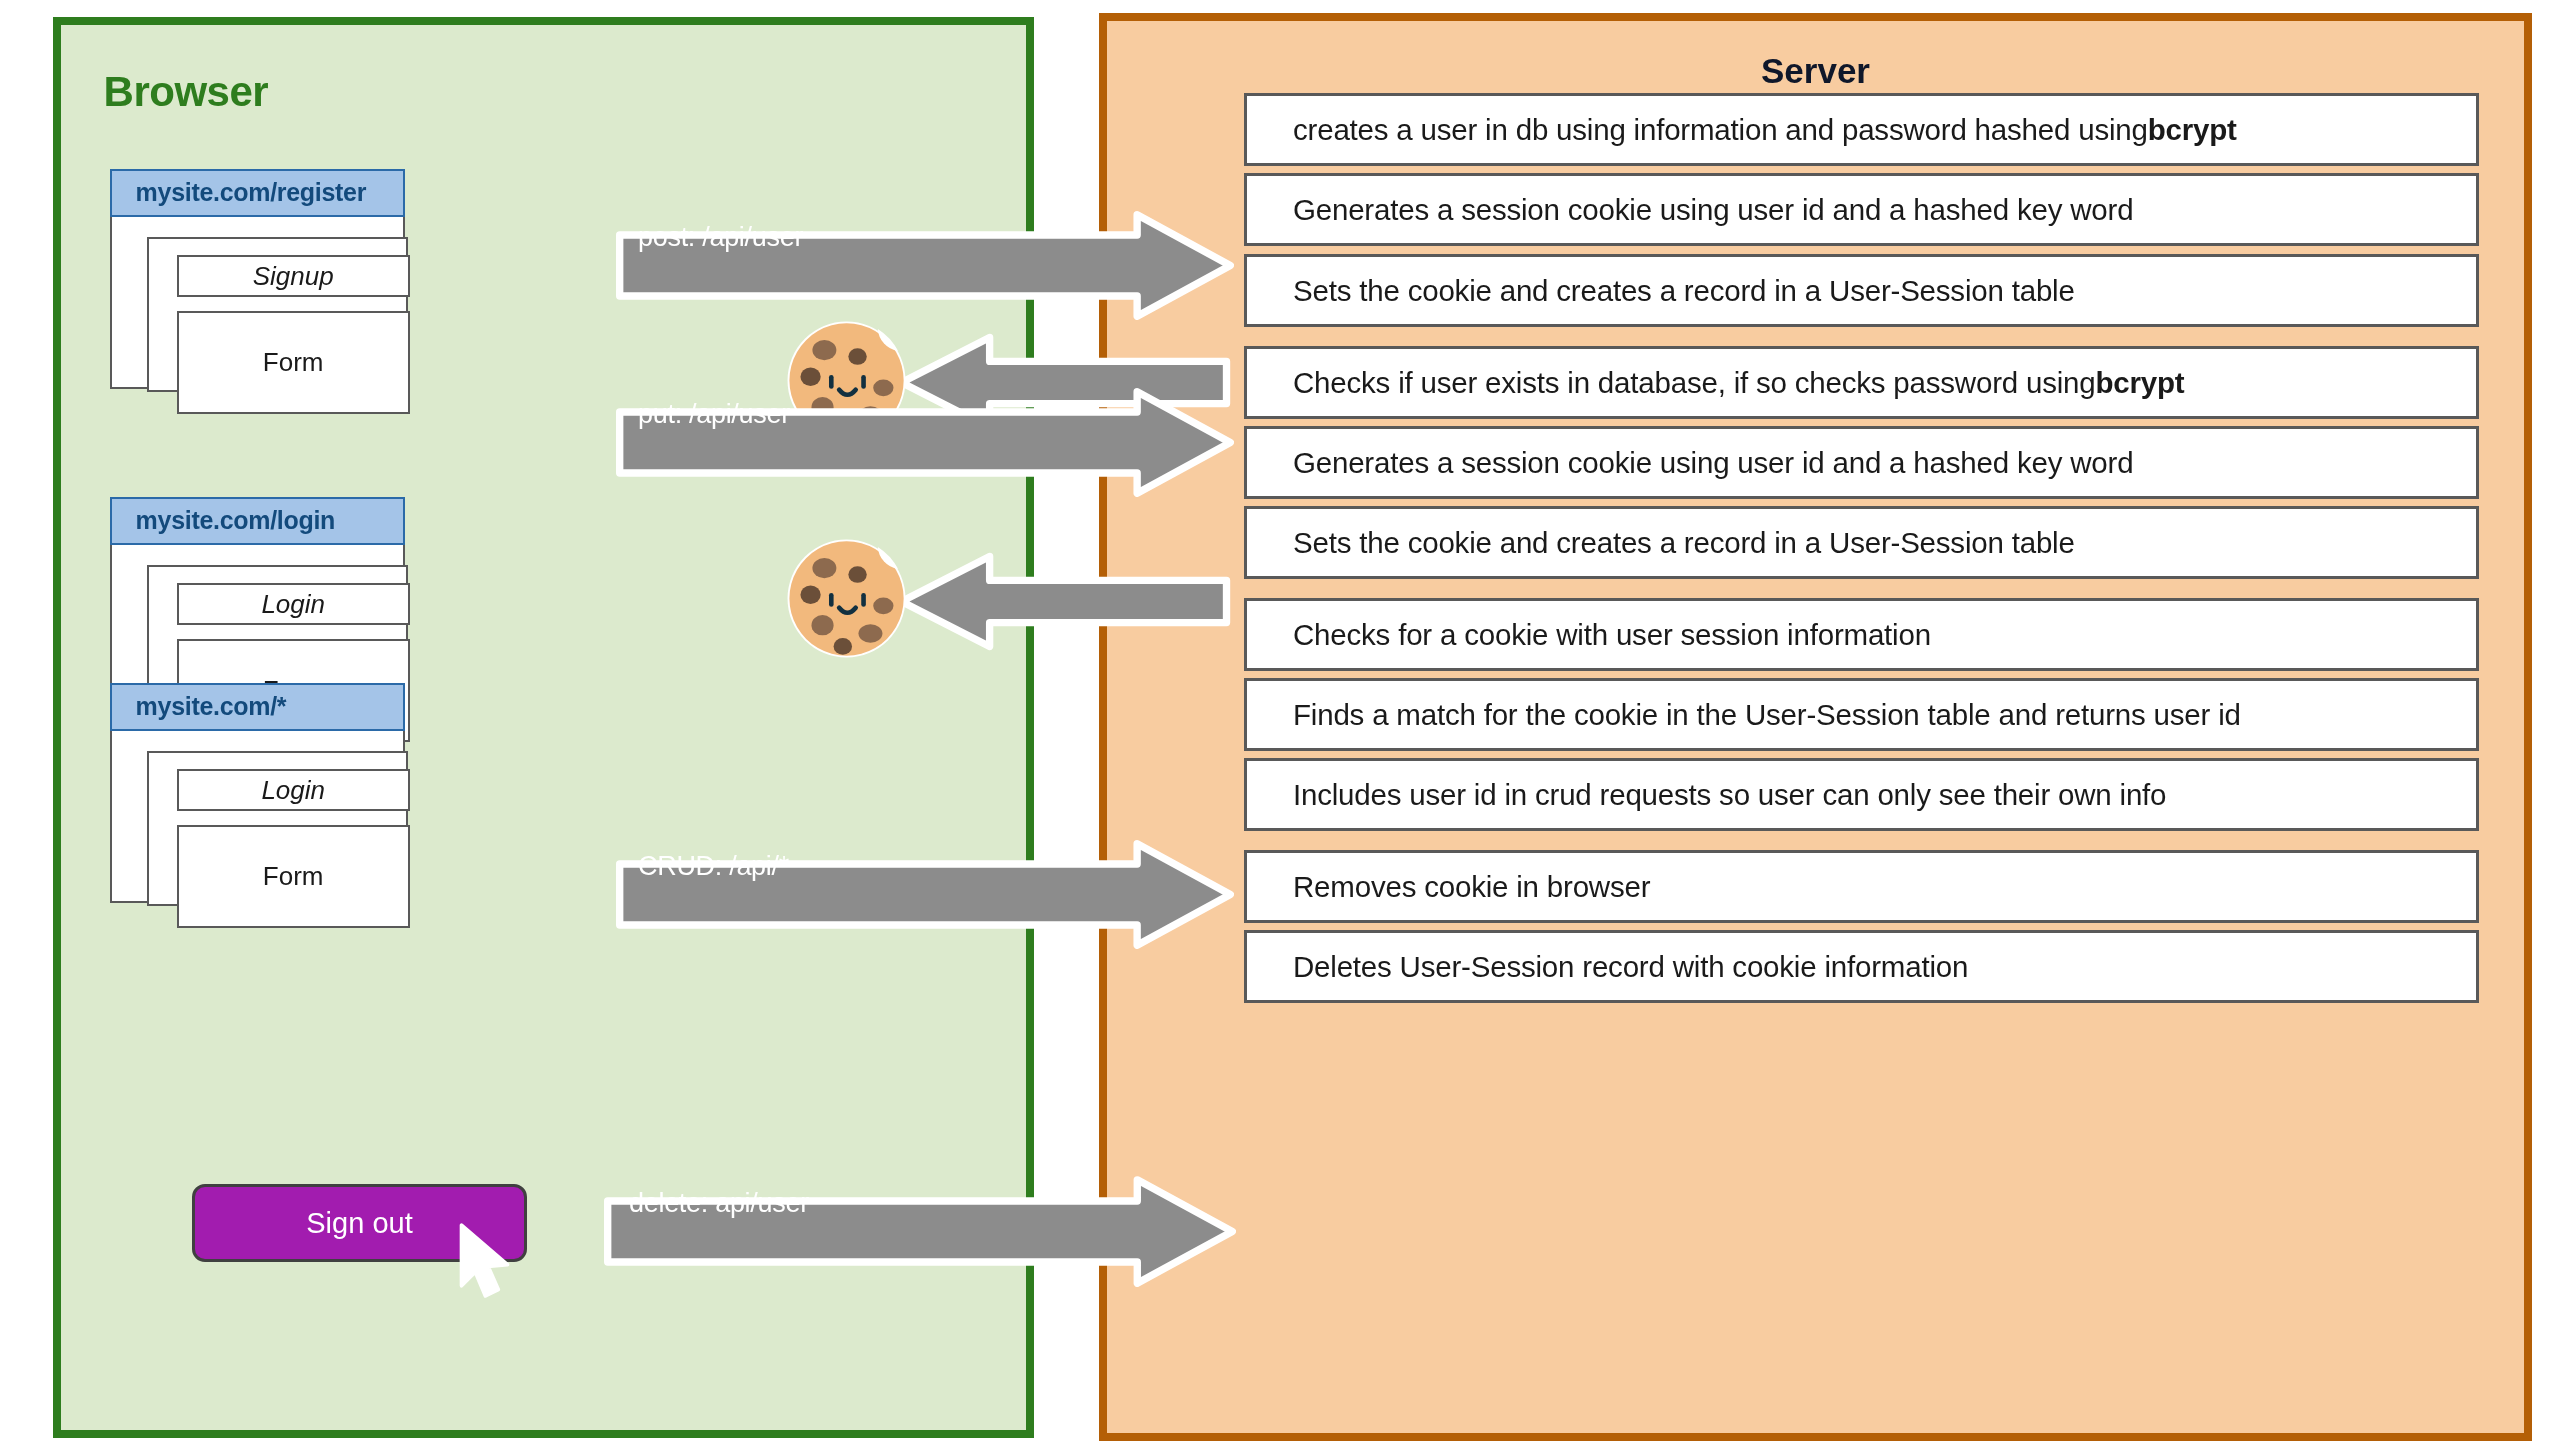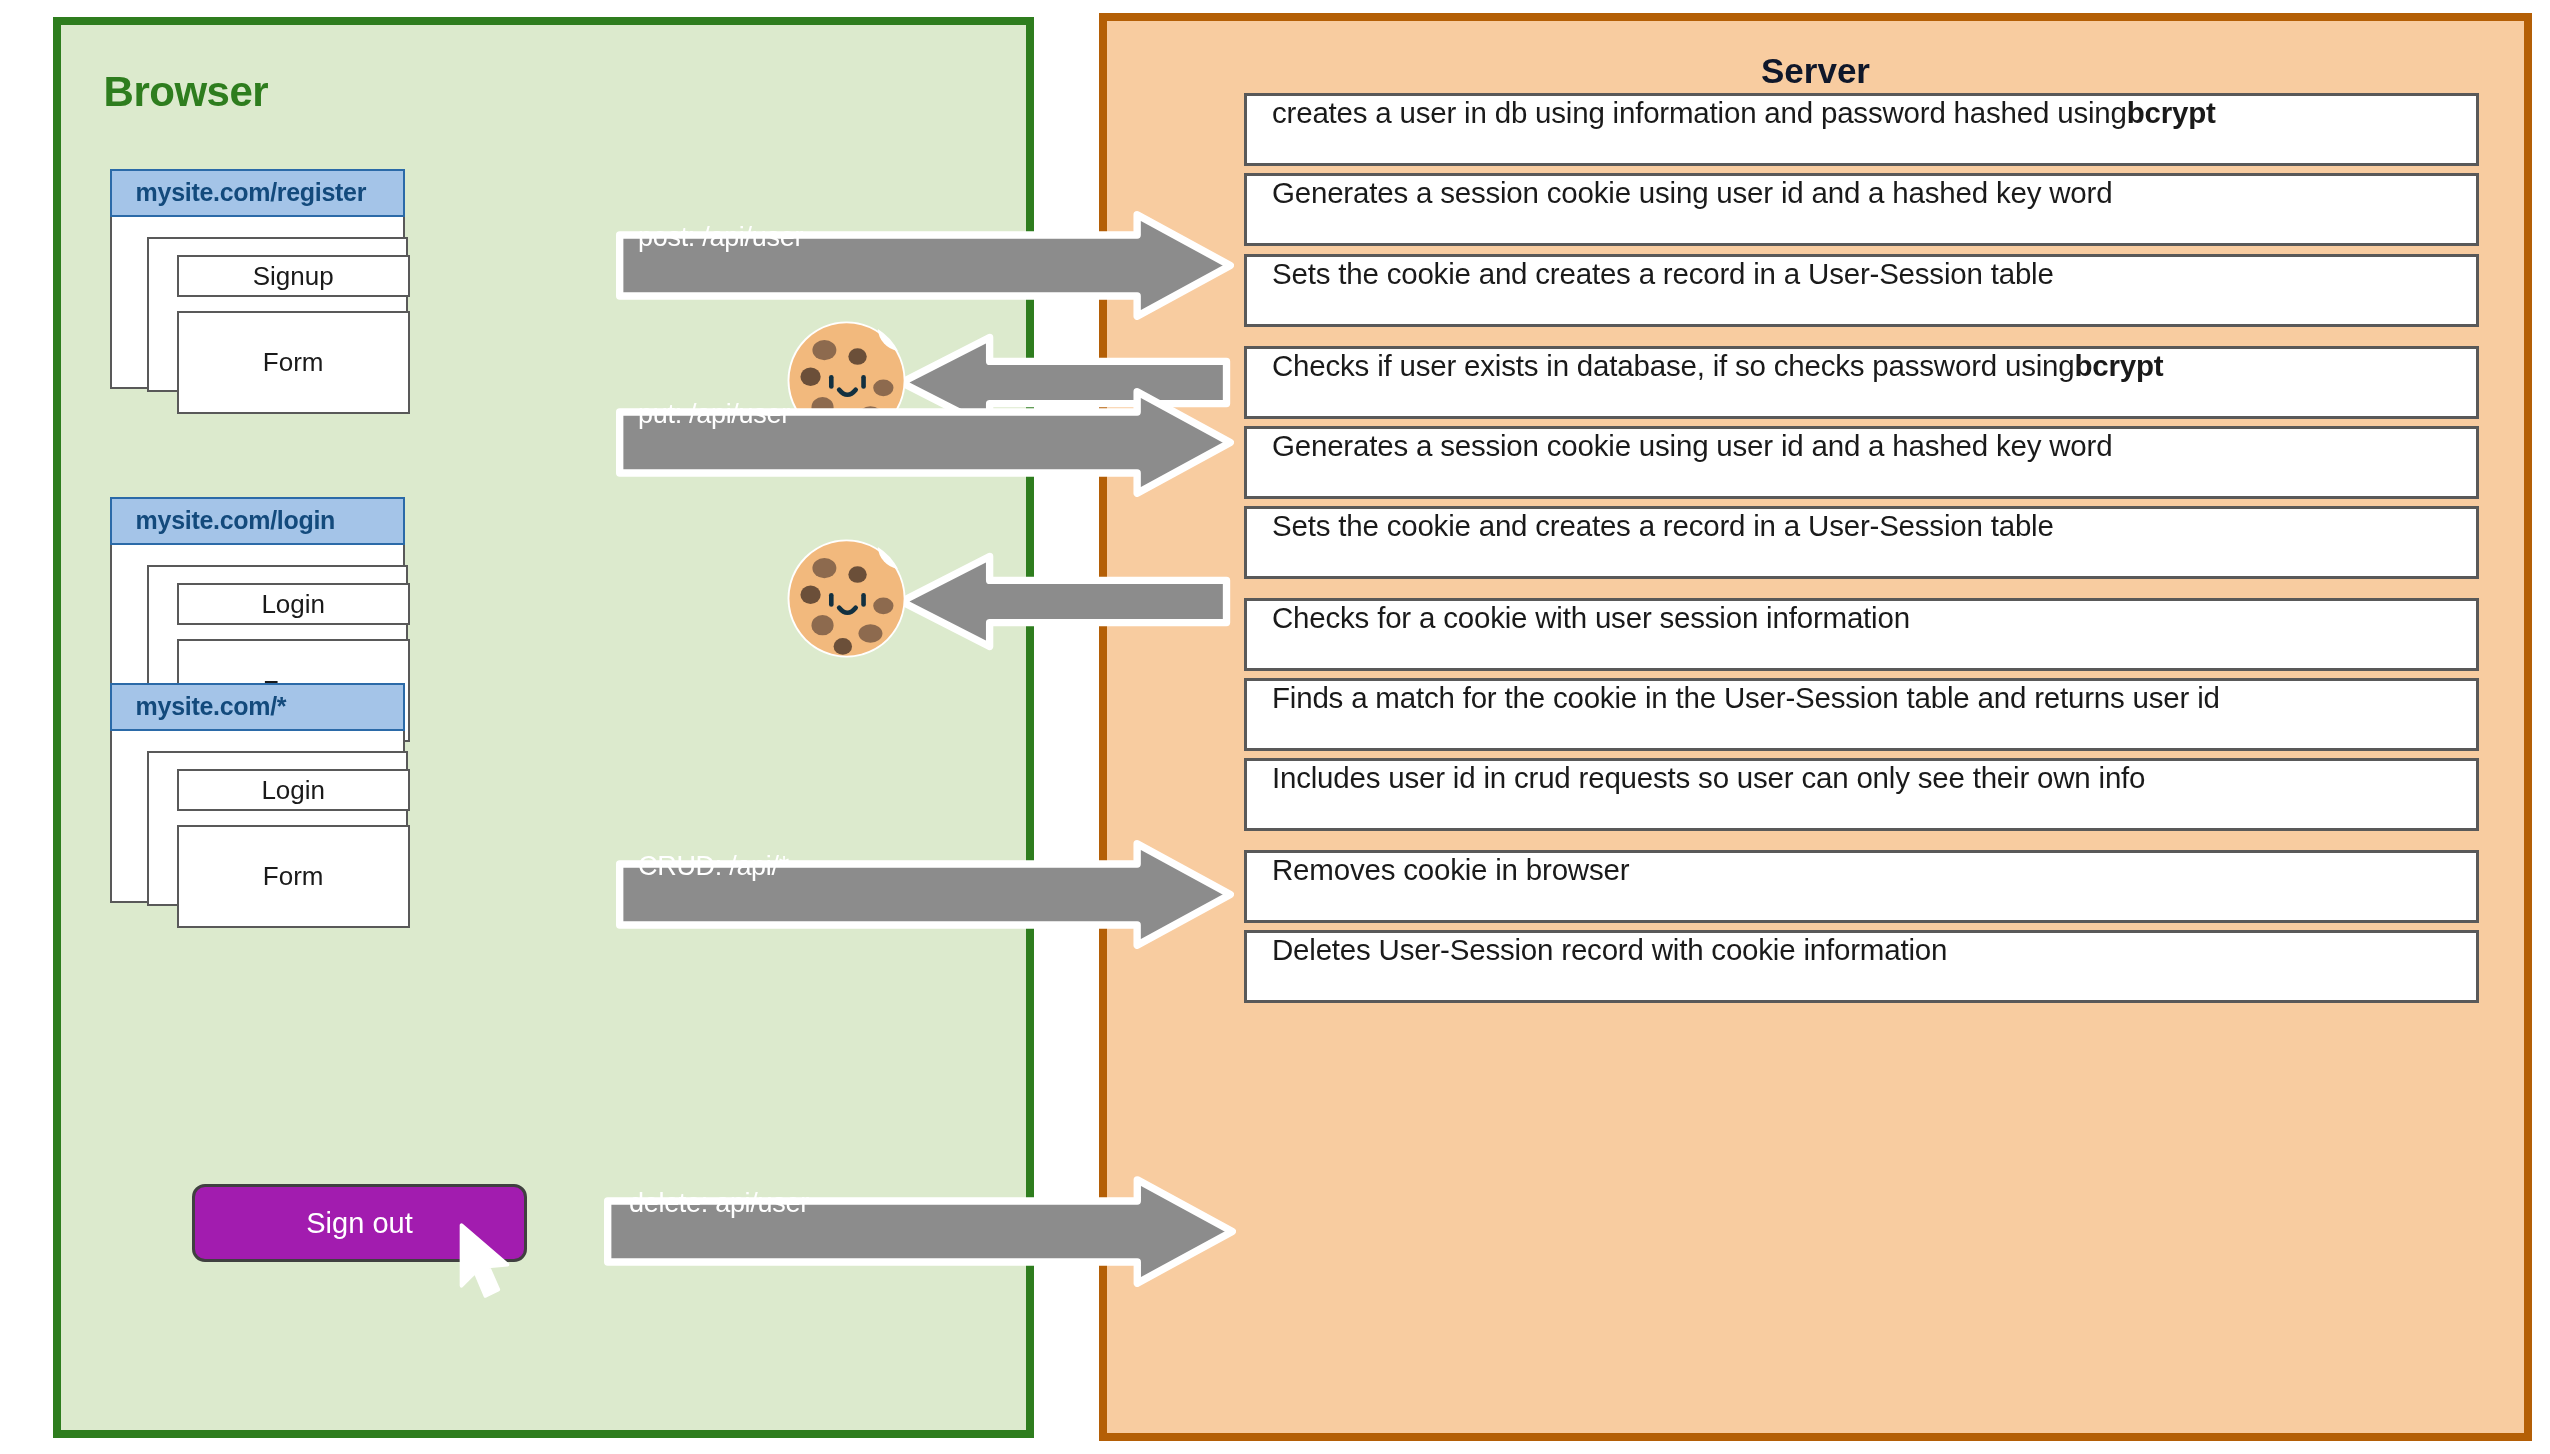--- a/index.html
+++ b/index.html
@@ -63,21 +63,21 @@
     position: absolute;
     left: 28px; right: -3.7px;
     border: 2.8px solid #595959;
     background: #ffffff;
     display: flex;
     align-items: center;
     justify-content: center;
     font-size: 26px;
     color: #1a1a1a;
   }
-  .bw-field.small { top: 16.6px; height: 42px; }
+  .bw-field.small { top: 16.6px; height: 42px; font-style: italic; }
   .bw-field.big   { top: 72px; height: 103px; }
 
   
   .signout-btn {
     position: absolute;
     left: 192px; top: 1184px;
     width: 335px; height: 78px;
     background: #a21caf;
     border: 3.7px solid #404040;
     border-radius: 13px;
@@ -108,21 +108,22 @@
     font-size: 35px;
     color: #0f172a;
   }
   .srv-box {
     position: absolute;
     left: 137px;
     width: 1235px;
     border: 3.7px solid #595959;
     background: #ffffff;
     display: flex;
-    padding-left: 25px;
+    align-items: center;
+    padding-left: 46px;
     font-size: 29.5px;
     color: #1a1a1a;
     letter-spacing: -0.2px;
   }
   .srv-box b { font-weight: bold; }
 
   
   .arrow-wrap { position: absolute; }
   .arrow-label {
     position: absolute;

